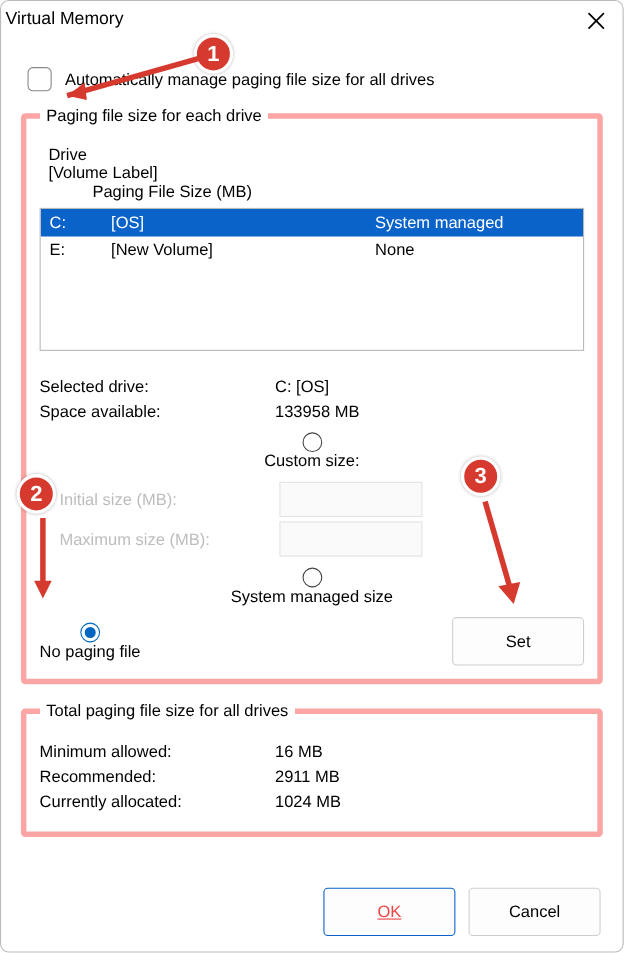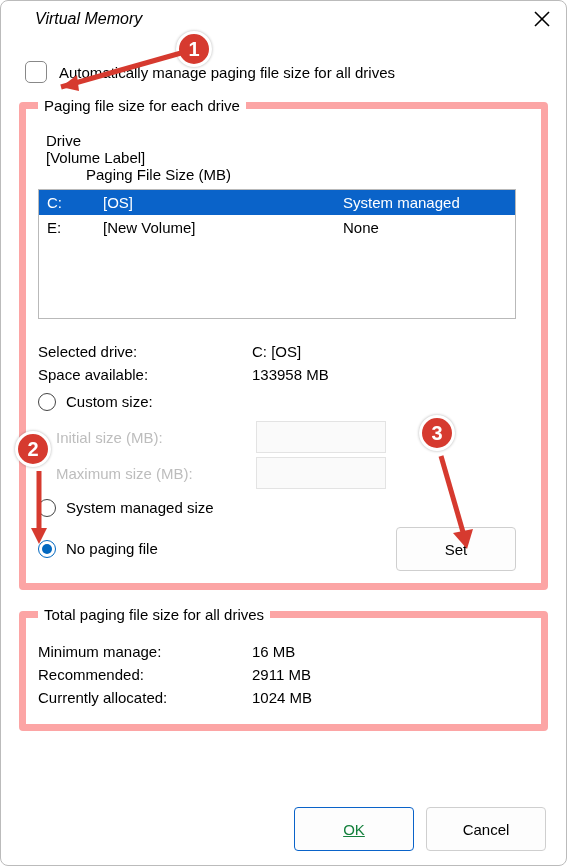--- a/index.html
+++ b/index.html
@@ -9,55 +9,54 @@
     background:#ffffff;
     font-family:"Segoe UI", Arial, sans-serif;
     font-size:15px;
     color:#000;
     position:relative;
     border:1px solid #bbb;
     border-radius:8px;
     overflow:hidden;
   }
   .titlebar {
-    display:flex; align-items:center; justify-content:space-between;
-    padding:8px 14px 10px 34px;
-    font-style:italic;
+    display:flex; justify-content:space-between;
+    padding:8px 14px 10px 4px;
   }
   .titlebar .title { font-size:16px; }
   .close-x { width:20px; height:20px; cursor:pointer; }
   .content { padding:0 18px 0 18px; }
   .auto-row { display:flex; align-items:center; gap:12px; margin:22px 0 14px 6px; }
   .chk {
     width:22px; height:22px; border:1.5px solid #888; border-radius:5px;
     background:#fff; flex:0 0 auto; cursor:pointer;
   }
   fieldset.group {
-    border:7px solid #fca5a5; border-radius:4px;
-    margin:0 0 16px 0; padding:14px 25px 12px 12px;
+    border:5px solid #fca5a5; border-radius:4px;
+    margin:0 0 16px 0; padding:14px 12px 12px 12px;
     position:relative;
   }
   fieldset.group > legend {
     padding:0 6px; font-size:15px; color:#000;
   }
   .list-head, .list-row { display:flex; }
   .list-head { padding:4px 8px 6px 8px;flex-direction:column; }
   .col-drive { width:56px; }
   .col-label { width:200px; }
   .col-size  { flex:1; text-align:left; padding-left:40px; }
   .listbox {
     border:1px solid #b9b9b9; background:#fff;
     height:130px; overflow:hidden;
   }
   .list-row { padding:4px 8px; align-items:center; }
   .list-row.sel { background:#0a63c9; color:#fff; }
   .info-row { display:flex; margin:6px 0;gap:24px; }
   .info-row .lbl { width:190px; }
   .spacer-sm { height:18px; }
-  .radio-row { display:flex; align-items:flex-start; gap:10px; margin:10px 0; }
+  .radio-row { display:flex; align-items:center; margin:10px 0;flex-direction:column; }
   .radio {
     width:18px; height:18px; border-radius:50%;
     border:1.5px solid #444; background:#fff; position:relative; flex:0 0 auto;
     cursor:pointer;
   }
   .radio.sel { border-color:#0067c0; }
   .radio.sel::after {
     content:""; position:absolute; left:3px; top:3px; width:10px; height:10px;
     background:#0067c0; border-radius:50%;
   }
@@ -66,21 +65,21 @@
   .size-row .slbl { width:180px; }
   .size-input {
     width:130px; height:32px; border:1px solid #e3e3e3; background:#fafafa;
   }
   .set-row { display:flex; align-items:center; justify-content:space-between; }
   .btn {
     min-width:120px; height:44px; border:1px solid #cfcfcf;
     background:#fdfdfd; border-radius:4px; cursor:pointer;
     font-size:15px; font-family:inherit;
   }
-  .btn.primary { border-color:#0a63c9; color:#15803d;text-decoration:underline; }
+  .btn.primary { border-color:#0a63c9; color:#ef4444;text-decoration:underline; }
   .bottom-btns {
     position:absolute; right:20px; bottom:14px; display:flex; gap:12px;
   }
   
   .anno { position:absolute; left:0; top:0; width:100%; height:100%; pointer-events:none; }
   .badge {
     position:absolute; width:36px; height:36px; border-radius:50%;
     background:#d63a2f; color:#fff; font-weight:700; font-size:20px;
     display:flex; align-items:center; justify-content:center;
     border:3px solid #fff; box-shadow:0 0 3px rgba(0,0,0,.3);
@@ -164,21 +163,21 @@
         <span class="radio sel"></span>
         <span>No paging file</span>
       </div>
       <button class="btn">Set</button>
     </div>
   </fieldset>
 
   <fieldset class="group">
     <legend>Total paging file size for all drives</legend>
     <div class="info-row">
-      <span class="lbl">Minimum manage:</span>
+      <span class="lbl">Minimum allowed:</span>
       <span>16 MB</span>
     </div>
     <div class="info-row">
       <span class="lbl">Recommended:</span>
       <span>2911 MB</span>
     </div>
     <div class="info-row">
       <span class="lbl">Currently allocated:</span>
       <span>1024 MB</span>
     </div>

